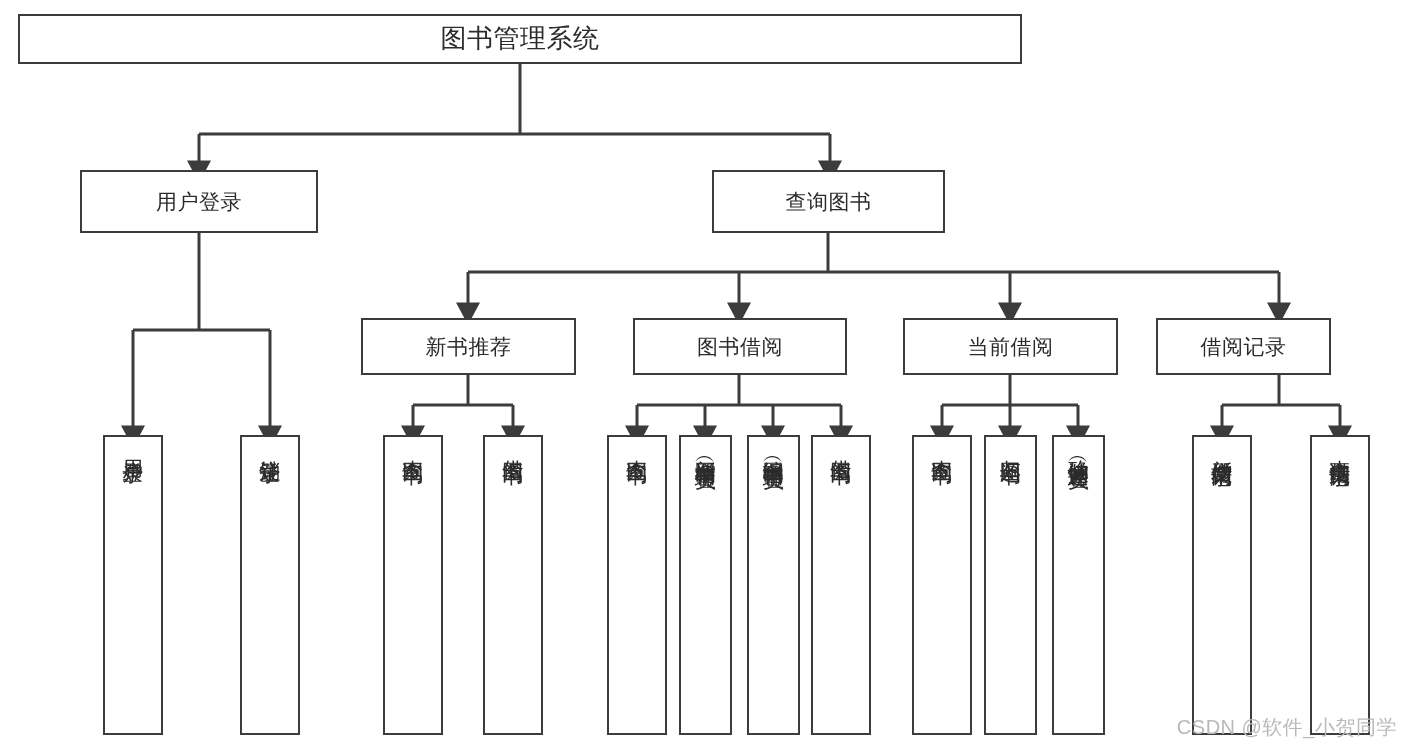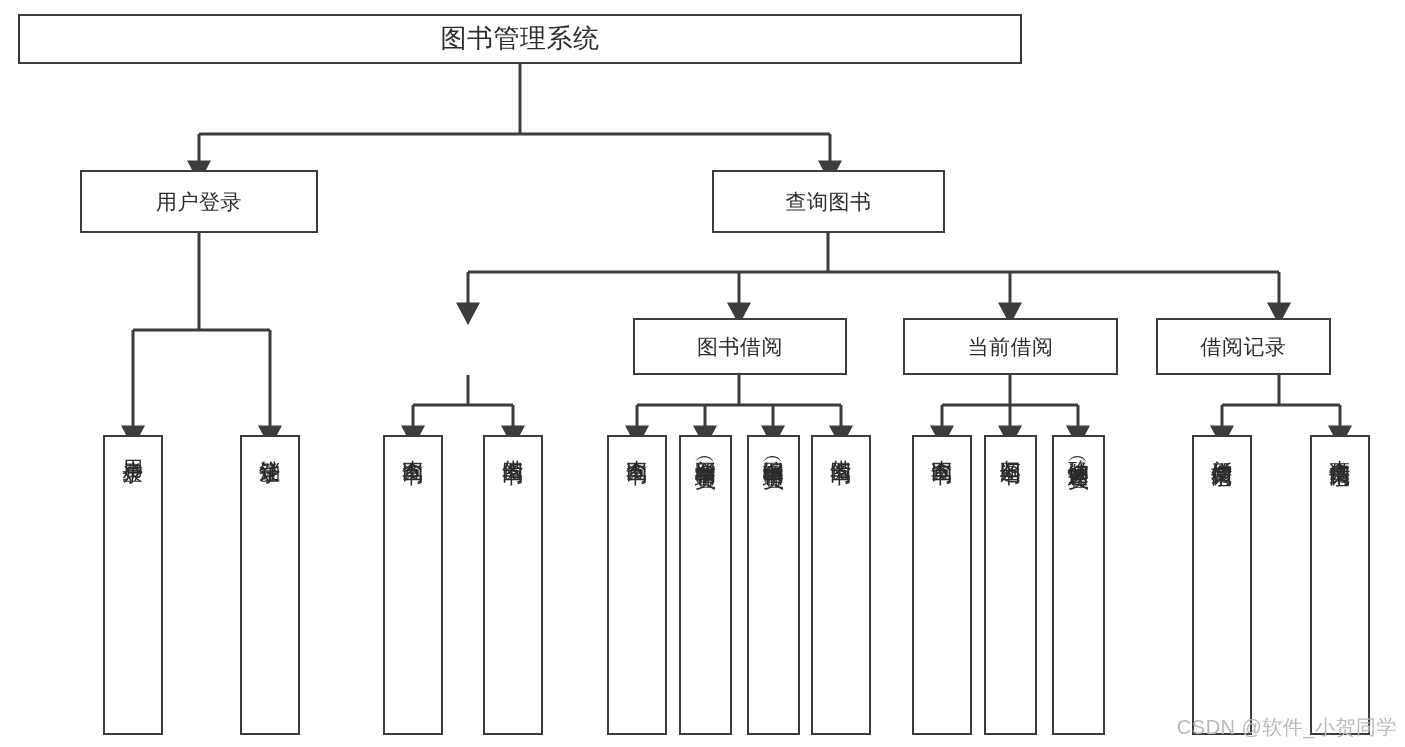--- a/index.html
+++ b/index.html
@@ -130,20 +130,23 @@
     <span class="lbl">图书管理系统</span>
   </div>
 
   <div class="node horiz" style="left:80px; top:170px; width:238px; height:63px;">
     <span class="lbl">用户登录</span>
   </div>
   <div class="node horiz" style="left:712px; top:170px; width:233px; height:63px;">
     <span class="lbl">查询图书</span>
   </div>
 
+  <div class="node horiz" style="left:361px; top:318px; width:215px; height:57px;">
+    <span class="lbl">新书推荐</span>
+  </div>
   <div class="node horiz" style="left:903px; top:318px; width:215px; height:57px;">
     <span class="lbl">当前借阅</span>
   </div>
   <div class="node horiz" style="left:633px; top:318px; width:214px; height:57px;">
     <span class="lbl">图书借阅</span>
   </div>
   <div class="node horiz" style="left:1156px; top:318px; width:175px; height:57px;">
     <span class="lbl">借阅记录</span>
   </div>
 

